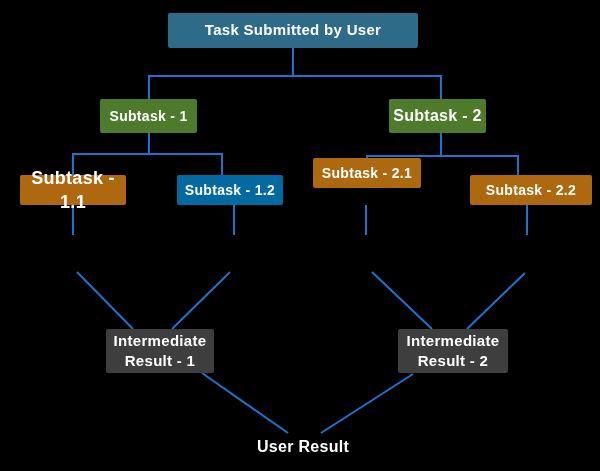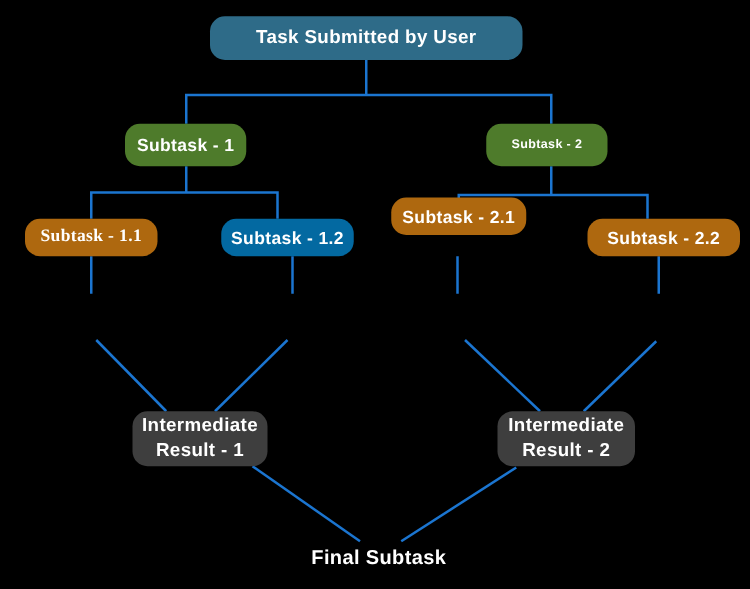--- a/index.html
+++ b/index.html
@@ -27,21 +27,21 @@
     position: absolute;
     display: flex;
     align-items: center;
     justify-content: center;
     text-align: center;
     color: #ffffff;
     font-weight: bold;
     letter-spacing: 0.3px;
     white-space: pre-line;
     line-height: 1.35;
-    border-radius: 12px;
+    border-radius: 2px;
     box-sizing: border-box;
   }
   .node.plain {
     background: transparent !important;
   }
 </style>
 </head>
 <body>
 
 <div class="canvas" id="diagram-canvas" style="background: rgb(0, 0, 0); width: 600px; height: 471px;">
@@ -59,23 +59,23 @@
       <polyline points="77,272 133,329" fill="none" stroke="#1b75d0" stroke-width="2"></polyline>
       <polyline points="230,272 172,329" fill="none" stroke="#1b75d0" stroke-width="2"></polyline>
       <polyline points="372,272 432,329" fill="none" stroke="#1b75d0" stroke-width="2"></polyline>
       <polyline points="525,273 467,329" fill="none" stroke="#1b75d0" stroke-width="2"></polyline>
       <polyline points="202,373 288,433" fill="none" stroke="#1b75d0" stroke-width="2"></polyline>
       <polyline points="413,374 321,433" fill="none" stroke="#1b75d0" stroke-width="2"></polyline>
     </svg>
 
 <div class="node" style="left: 168px; top: 13px; width: 250px; height: 35px; background: rgb(46, 107, 136); color: rgb(255, 255, 255); font-size: 15px;">Task Submitted by User</div>
     <div class="node" style="left: 100px; top: 99px; width: 97px; height: 34px; background: rgb(78, 123, 43); color: #ffffff; font-size: 14px;">Subtask - 1</div>
-    <div class="node" style="left: 389px; top: 99px; width: 97px; height: 34px; background: rgb(78, 123, 43); color: rgb(255, 255, 255); font-size: 10px;">Subtask - 2</div>
-    <div class="node" style="left: 20px; top: 175px; width: 106px; height: 30px; background: rgb(174, 104, 15); color: rgb(255, 255, 255); font-size: 14px; font-family: Liberation Serif, serif;">Subtask - 1.1</div>
+    <div class="node" style="left: 389px; top: 99px; width: 97px; height: 34px; background: rgb(78, 123, 43); color: rgb(255, 255, 255); font-size: 16px;">Subtask - 2</div>
+    <div class="node" style="left: 20px; top: 175px; width: 106px; height: 30px; background: rgb(174, 104, 15); color: rgb(255, 255, 255); font-size: 18px;">Subtask - 1.1</div>
     <div class="node" style="left: 177px; top: 175px; width: 106px; height: 30px; background: #0369a1; color: rgb(255, 255, 255); font-size: 14px;">Subtask - 1.2</div>
     <div class="node" style="left: 313px; top: 158px; width: 108px; height: 30px; background: rgb(174, 104, 15); color: rgb(255, 255, 255); font-size: 14px;">Subtask - 2.1</div>
     <div class="node" style="left: 470px; top: 175px; width: 122px; height: 30px; background: rgb(174, 104, 15); color: rgb(255, 255, 255); font-size: 14px;">Subtask - 2.2</div>
     <div class="node" style="left: 106px; top: 329px; width: 108px; height: 44px; background: rgb(62, 62, 62); color: rgb(255, 255, 255); font-size: 15px;">Intermediate
 Result - 1</div>
     <div class="node" style="left: 398px; top: 329px; width: 110px; height: 44px; background: rgb(62, 62, 62); color: rgb(255, 255, 255); font-size: 15px;">Intermediate
 Result - 2</div>
-    <div class="node plain" style="left: 243px; top: 434px; width: 120px; height: 26px; background: transparent; color: rgb(255, 255, 255); font-size: 16px;">Final Subtask</div>
+    <div class="node plain" style="left: 243px; top: 434px; width: 120px; height: 26px; background: transparent; color: rgb(255, 255, 255); font-size: 16px;">User Result</div>
   </div>
 
 </body></html>

